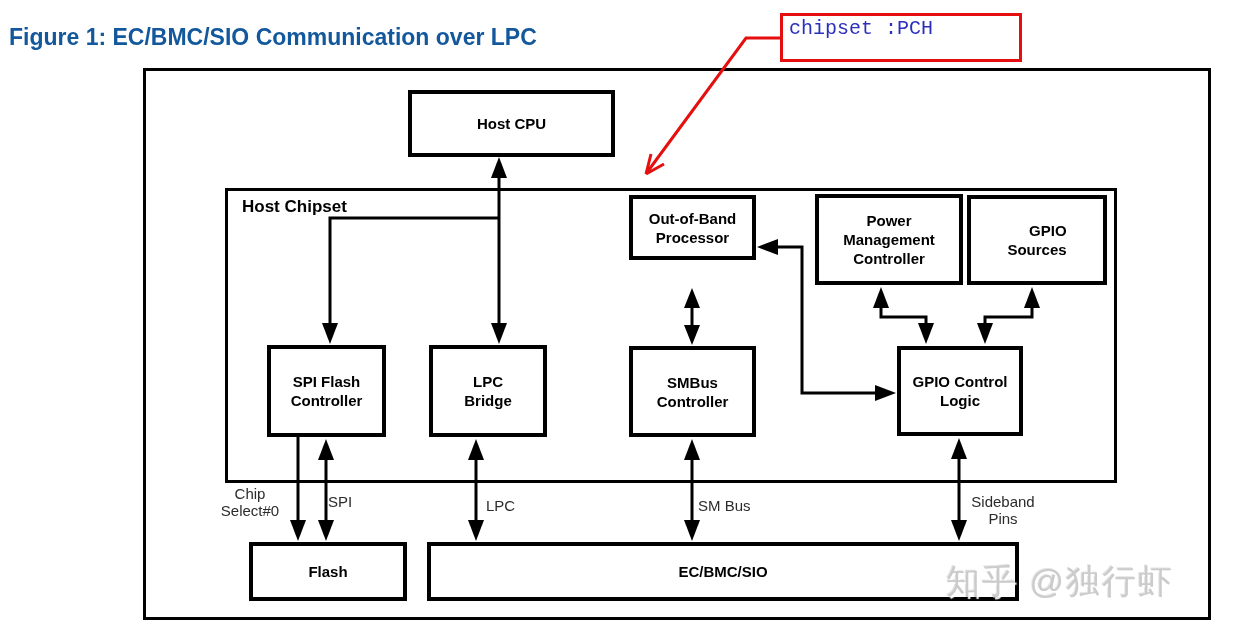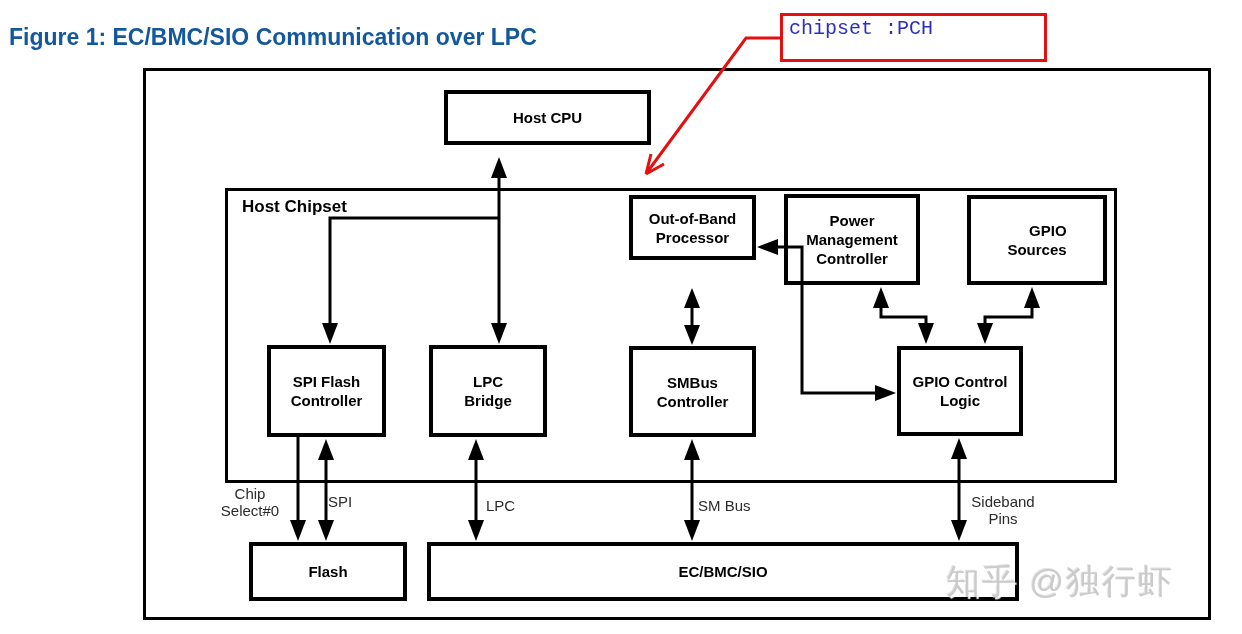--- a/index.html
+++ b/index.html
@@ -19,21 +19,21 @@
   .chipset-label{position:absolute;left:14px;top:6px;font-size:17px;font-weight:bold;color:#000;}
   .box{position:absolute;border:4px solid var(--c-box_border);box-sizing:border-box;background:#fff;
     display:flex;align-items:center;justify-content:center;text-align:center;
     font-size:15px;font-weight:bold;color:#000;line-height:19px;white-space:pre-line;}
   .wires{position:absolute;left:0;top:0;width:1242px;height:634px;pointer-events:none;}
   .wires .blk{stroke:var(--c-line);stroke-width:3;fill:none;}
   .wires .blkfill{fill:var(--c-line);stroke:none;}
   .wires .red{stroke:var(--c-annotation);stroke-width:3;fill:none;}
   .bus-label{position:absolute;font-size:15px;color:var(--c-bus_label);line-height:17px;
     white-space:pre-line;text-align:center;}
-  .annotation{position:absolute;left:780px;top:13px;width:267px;height:49px;
+  .annotation{position:absolute;left:780px;top:13px;width:242px;height:49px;
     border:3px solid var(--c-annotation);box-sizing:border-box;background:#fff;
     display:flex;align-items:flex-start;padding:1px 6px;}
   .annotation span{font-family:"Liberation Mono","DejaVu Sans Mono",monospace;
     font-size:20px;color:var(--c-annotation_text);}
   .watermark{position:absolute;left:946px;top:559px;font-size:34px;color:var(--c-watermark);
     letter-spacing:2px;white-space:nowrap;z-index:30;
     text-shadow:2px 2px 1px rgba(255,255,255,0.95),-1px -1px 0 rgba(175,175,175,0.35);}
 </style>
 </head>
 <body>
@@ -41,28 +41,28 @@
 <div class="stage">
 
   <h1 class="figure-title">Figure 1: EC/BMC/SIO Communication over LPC</h1>
 
   <div class="frame"></div>
 
   <div class="chipset">
     <span class="chipset-label">Host Chipset</span>
   </div>
 
-  <div class="box" style="left:408px;top:90px;width:207px;height:55px;margin-left:36px;">
+  <div class="box" style="left:408px;top:90px;width:207px;height:67px;">
     <span>Host CPU</span>
   </div>
   <div class="box" style="left:629px;top:195px;width:127px;height:65px;">
     <span>Out-of-Band
 Processor</span>
   </div>
-  <div class="box" style="left:784px;top:194px;width:136px;height:91px;">
+  <div class="box" style="left:815px;top:194px;width:148px;height:91px;">
     <span>Power
 Management
 Controller</span>
   </div>
   <div class="box" style="left:967px;top:195px;width:140px;height:90px;text-align:right;">
     <span>GPIO
 Sources</span>
   </div>
   <div class="box" style="left:267px;top:345px;width:119px;height:92px;">
     <span>SPI Flash

